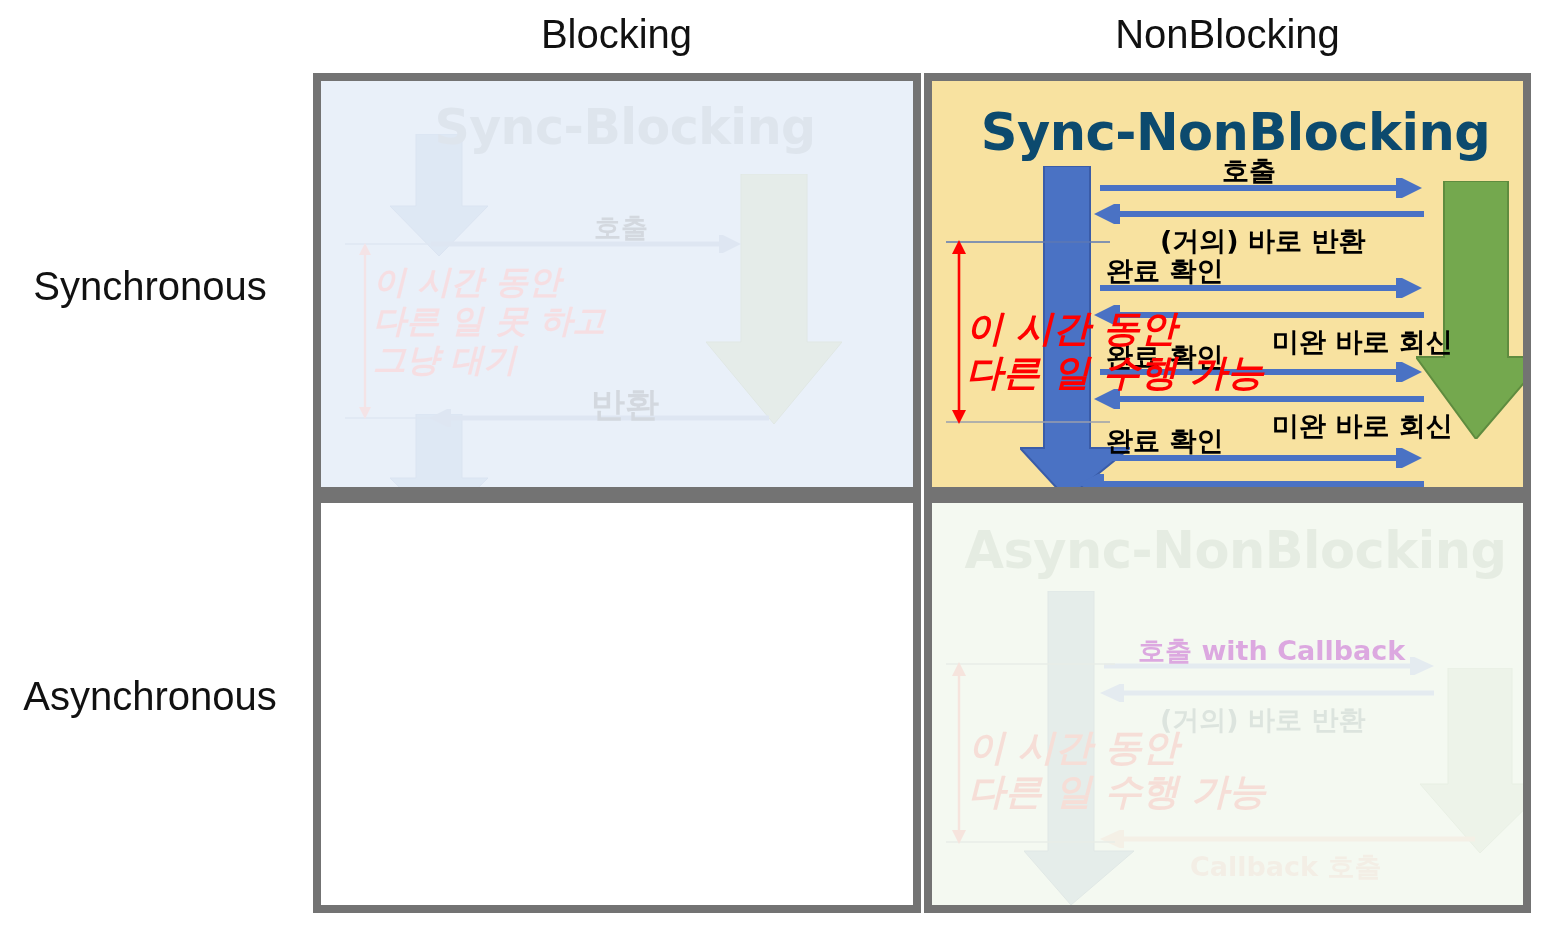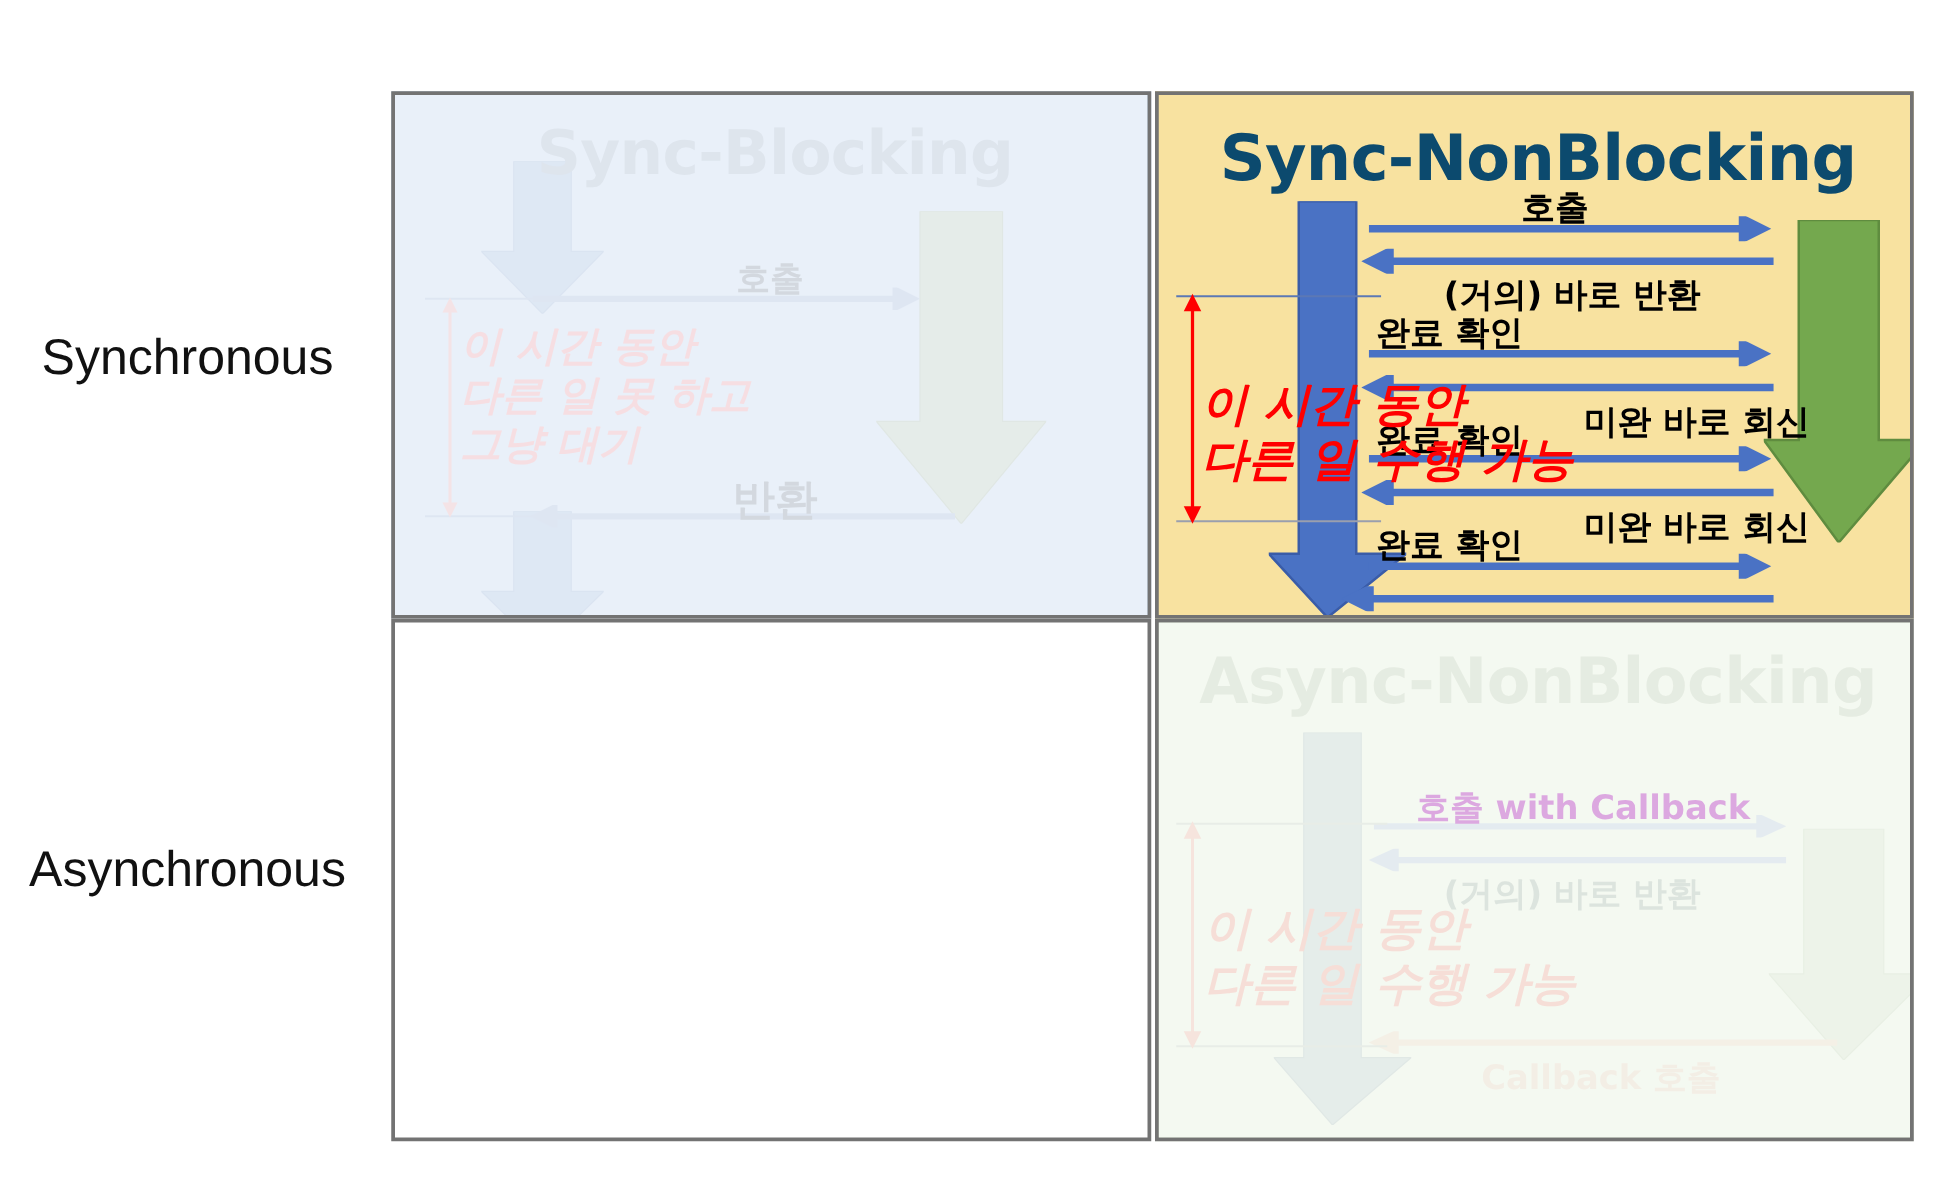--- a/index.html
+++ b/index.html
@@ -18,21 +18,21 @@
     white-space:nowrap;
     text-align:center;
   }
   .col-label{font-size:40px;line-height:1;}
   .row-label{font-size:40px;line-height:1;}
 
   
   .quad{
     position:absolute;
     box-sizing:border-box;
-    border:3px solid #737373;
+    border:8px solid #737373;
     overflow:hidden;
   }
 
   
   .veil{
     position:absolute;left:0;top:0;width:100%;height:100%;
     background:rgba(255,255,255,0.62);
     pointer-events:none;
     z-index:60;
   }
@@ -79,20 +79,22 @@
     line-height:1.18;
     z-index:40;
     font-style:italic;
   }
 </style>
 </head>
 <body>
 
 <div id="stage">
 
+  <div class="axis-label col-label" style="left:313px;top:14px;width:607px;">Blocking</div>
+  <div class="axis-label col-label" style="left:924px;top:14px;width:607px;">NonBlocking</div>
 
   <div class="axis-label row-label" style="left:0px;top:676px;width:300px;text-align:center;">Asynchronous</div>
   <div class="axis-label row-label" style="left:0px;top:266px;width:300px;text-align:center;">Synchronous</div>
 
   <div class="quad" style="left:313px;top:73px;width:608px;height:422px;background:#C5D7EE;">
 
     <div class="fatarrow" style="left:69px;top:53px;width:98px;height:122px;">
       <svg viewBox="0 0 98 122" preserveAspectRatio="none">
         <polygon points="26,0 72,0 72,72 98,72 49,122 0,72 26,72" fill="#A9C2E2" stroke="#9FB8DB" stroke-width="1"></polygon>
       </svg>

